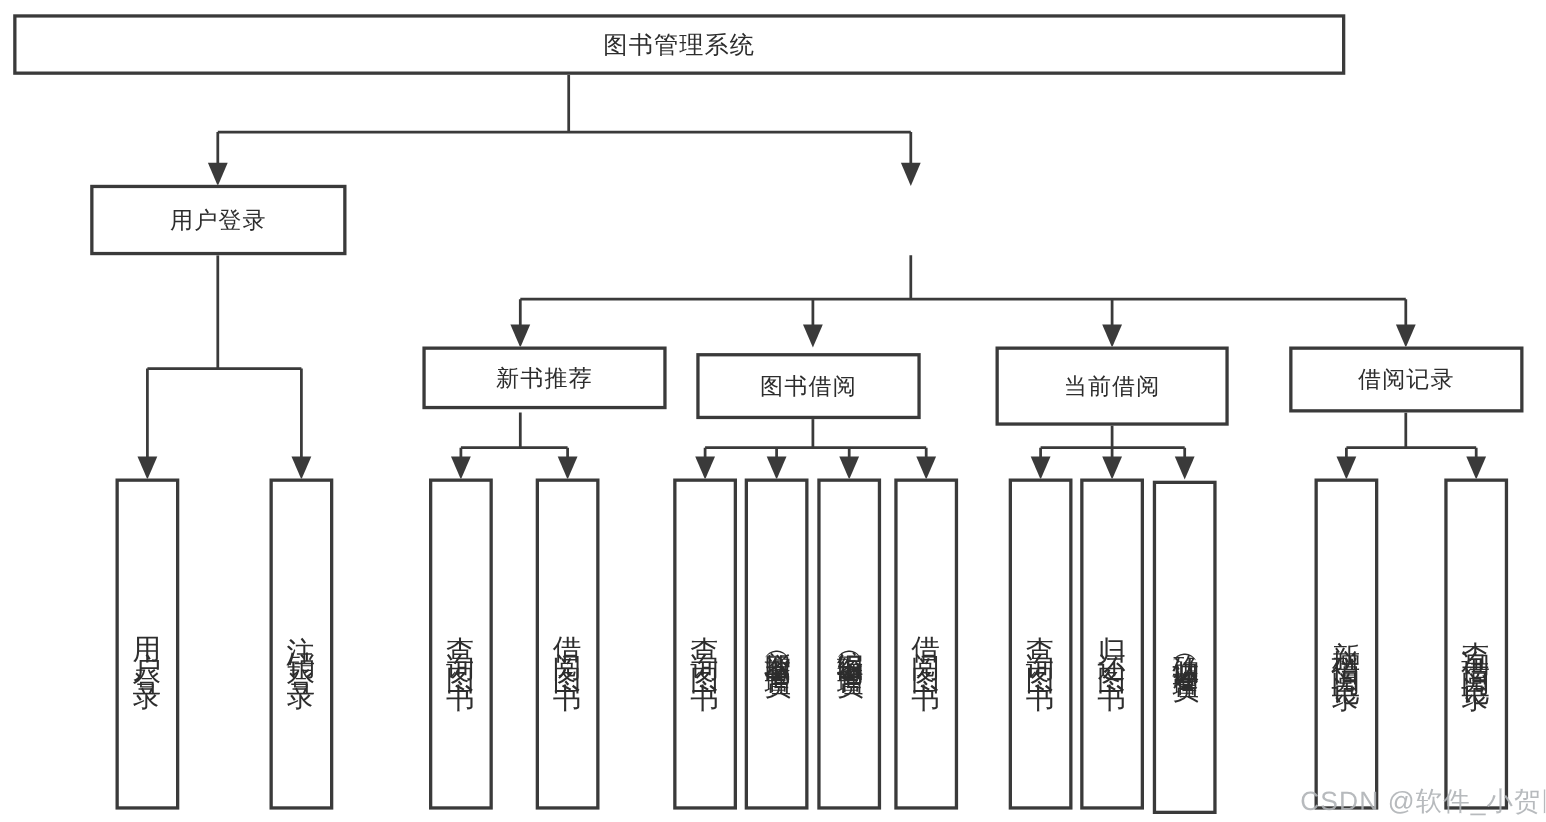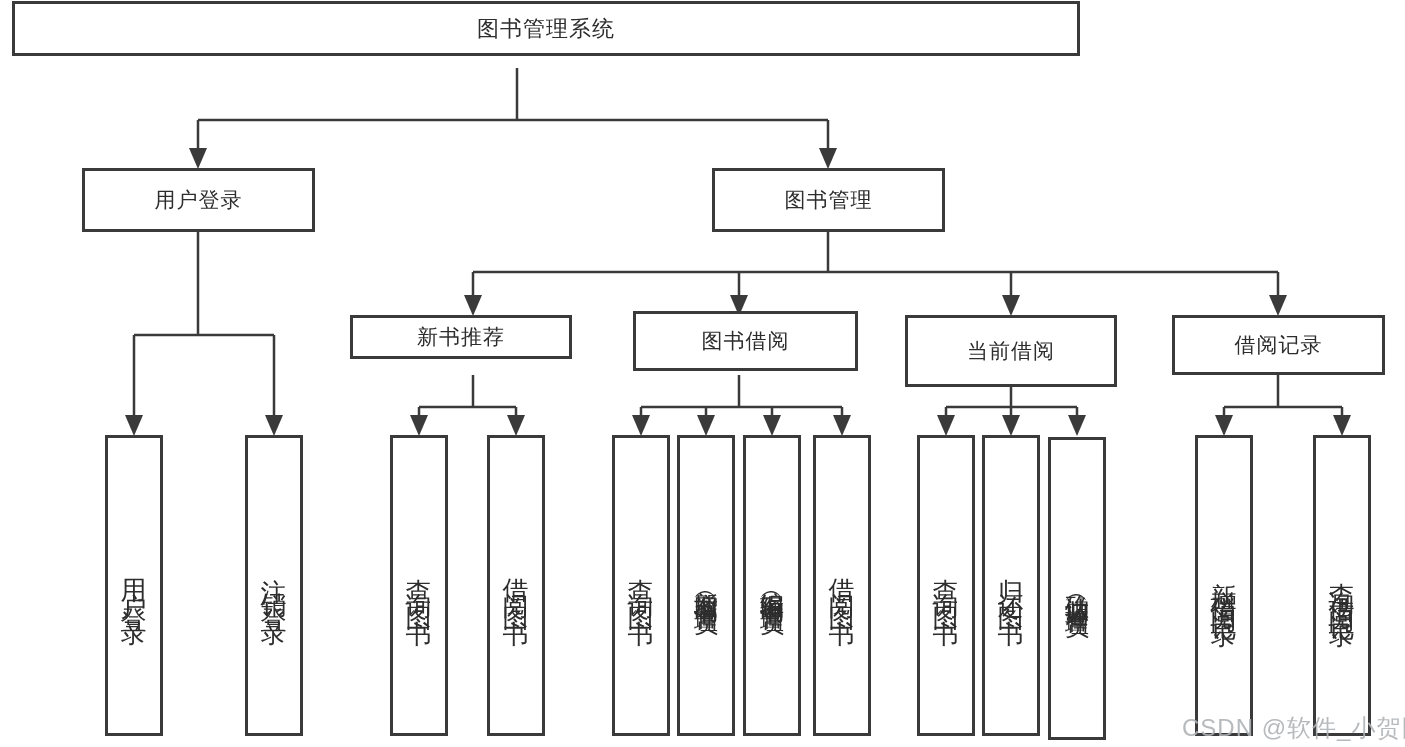--- a/index.html
+++ b/index.html
@@ -80,35 +80,32 @@
       <path d="M763 415 L781 415 L772 436 Z"></path>
       <path d="M833 415 L851 415 L842 436 Z"></path>
       <path d="M937 415 L955 415 L946 436 Z"></path>
       <path d="M1002 415 L1020 415 L1011 436 Z"></path>
       <path d="M1068 415 L1086 415 L1077 436 Z"></path>
       <path d="M1215 415 L1233 415 L1224 436 Z"></path>
       <path d="M1333 415 L1351 415 L1342 436 Z"></path>
     </g>
   </svg>
 
-  <div class="box root" style="left:12px;top:1px;width:1068px;height:55px;">
+  <div class="box root" style="left:12px;top:13px;width:1211px;height:55px;">
     <span class="hlabel">图书管理系统</span>
   </div>
 
   <div class="box" style="left:82px;top:168px;width:233px;height:64px;">
     <span class="hlabel">用户登录</span>
   </div>
-  <div class="box" style="left:712px;top:168px;width:233px;height:64px;">
-    <span class="hlabel">图书管理</span>
-  </div>
 
-  <div class="box" style="left:350px;top:315px;width:222px;height:44px;">
+  <div class="box" style="left:384px;top:315px;width:222px;height:57px;">
     <span class="hlabel">新书推荐</span>
   </div>
-  <div class="box" style="left:633px;top:311px;width:225px;height:60px;">
+  <div class="box" style="left:633px;top:321px;width:204px;height:60px;">
     <span class="hlabel">图书借阅</span>
   </div>
   <div class="box" style="left:905px;top:315px;width:212px;height:72px;">
     <span class="hlabel">当前借阅</span>
   </div>
   <div class="box" style="left:1172px;top:315px;width:213px;height:60px;">
     <span class="hlabel">借阅记录</span>
   </div>
 
   <div class="box leaf" style="left:105px;top:435px;width:58px;height:301px;">

